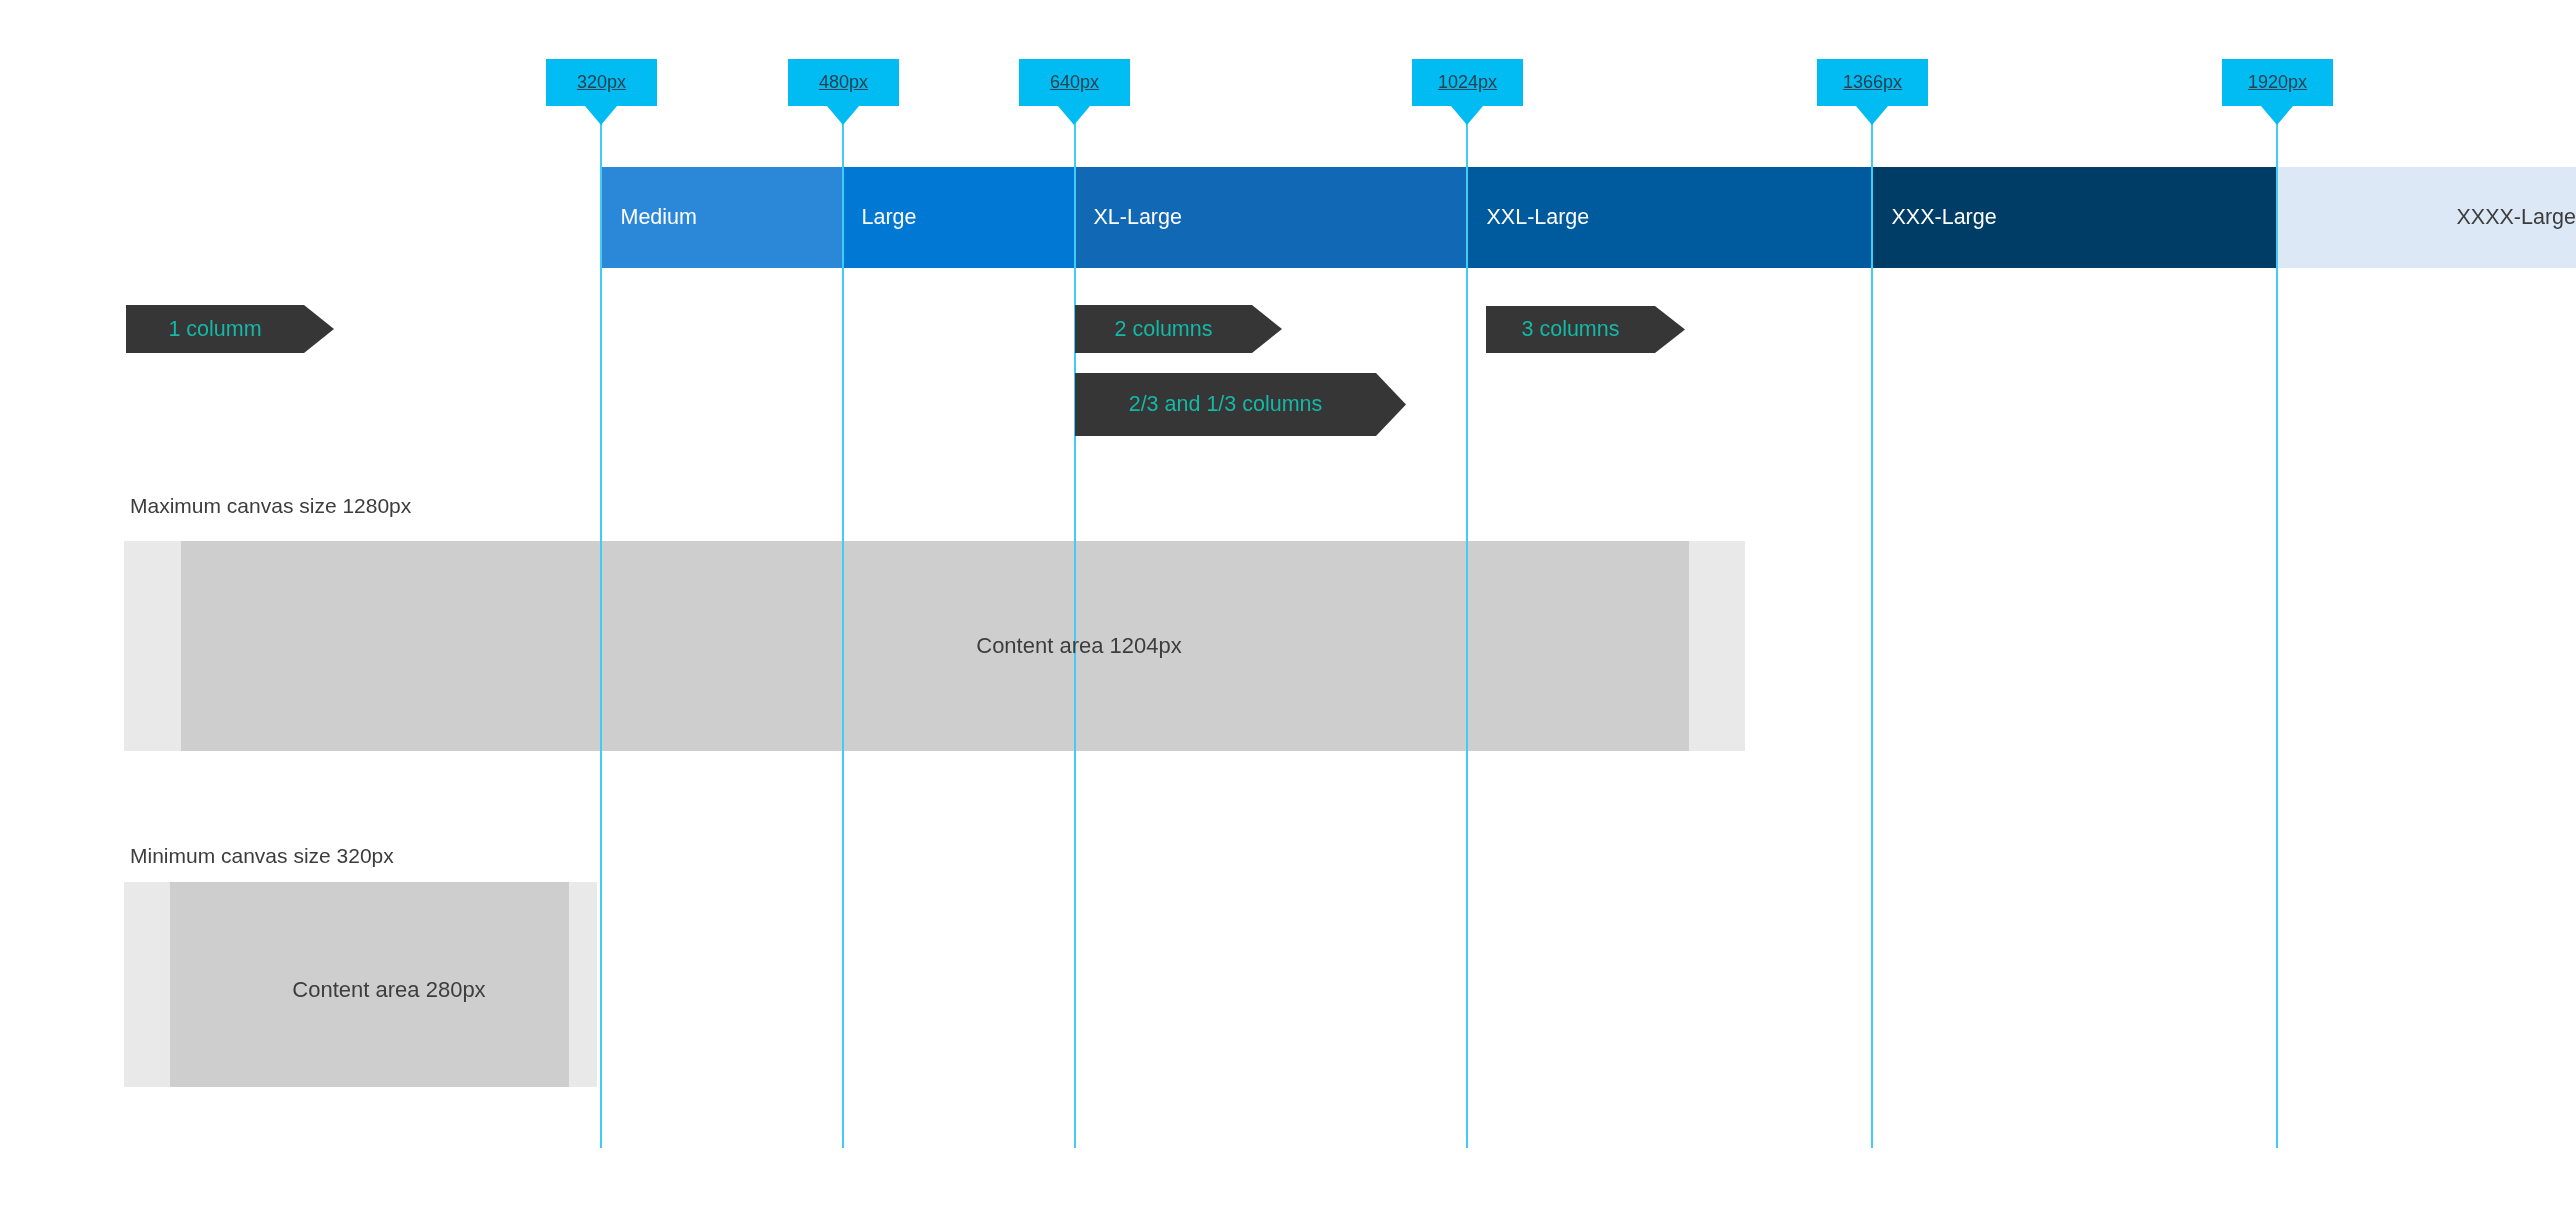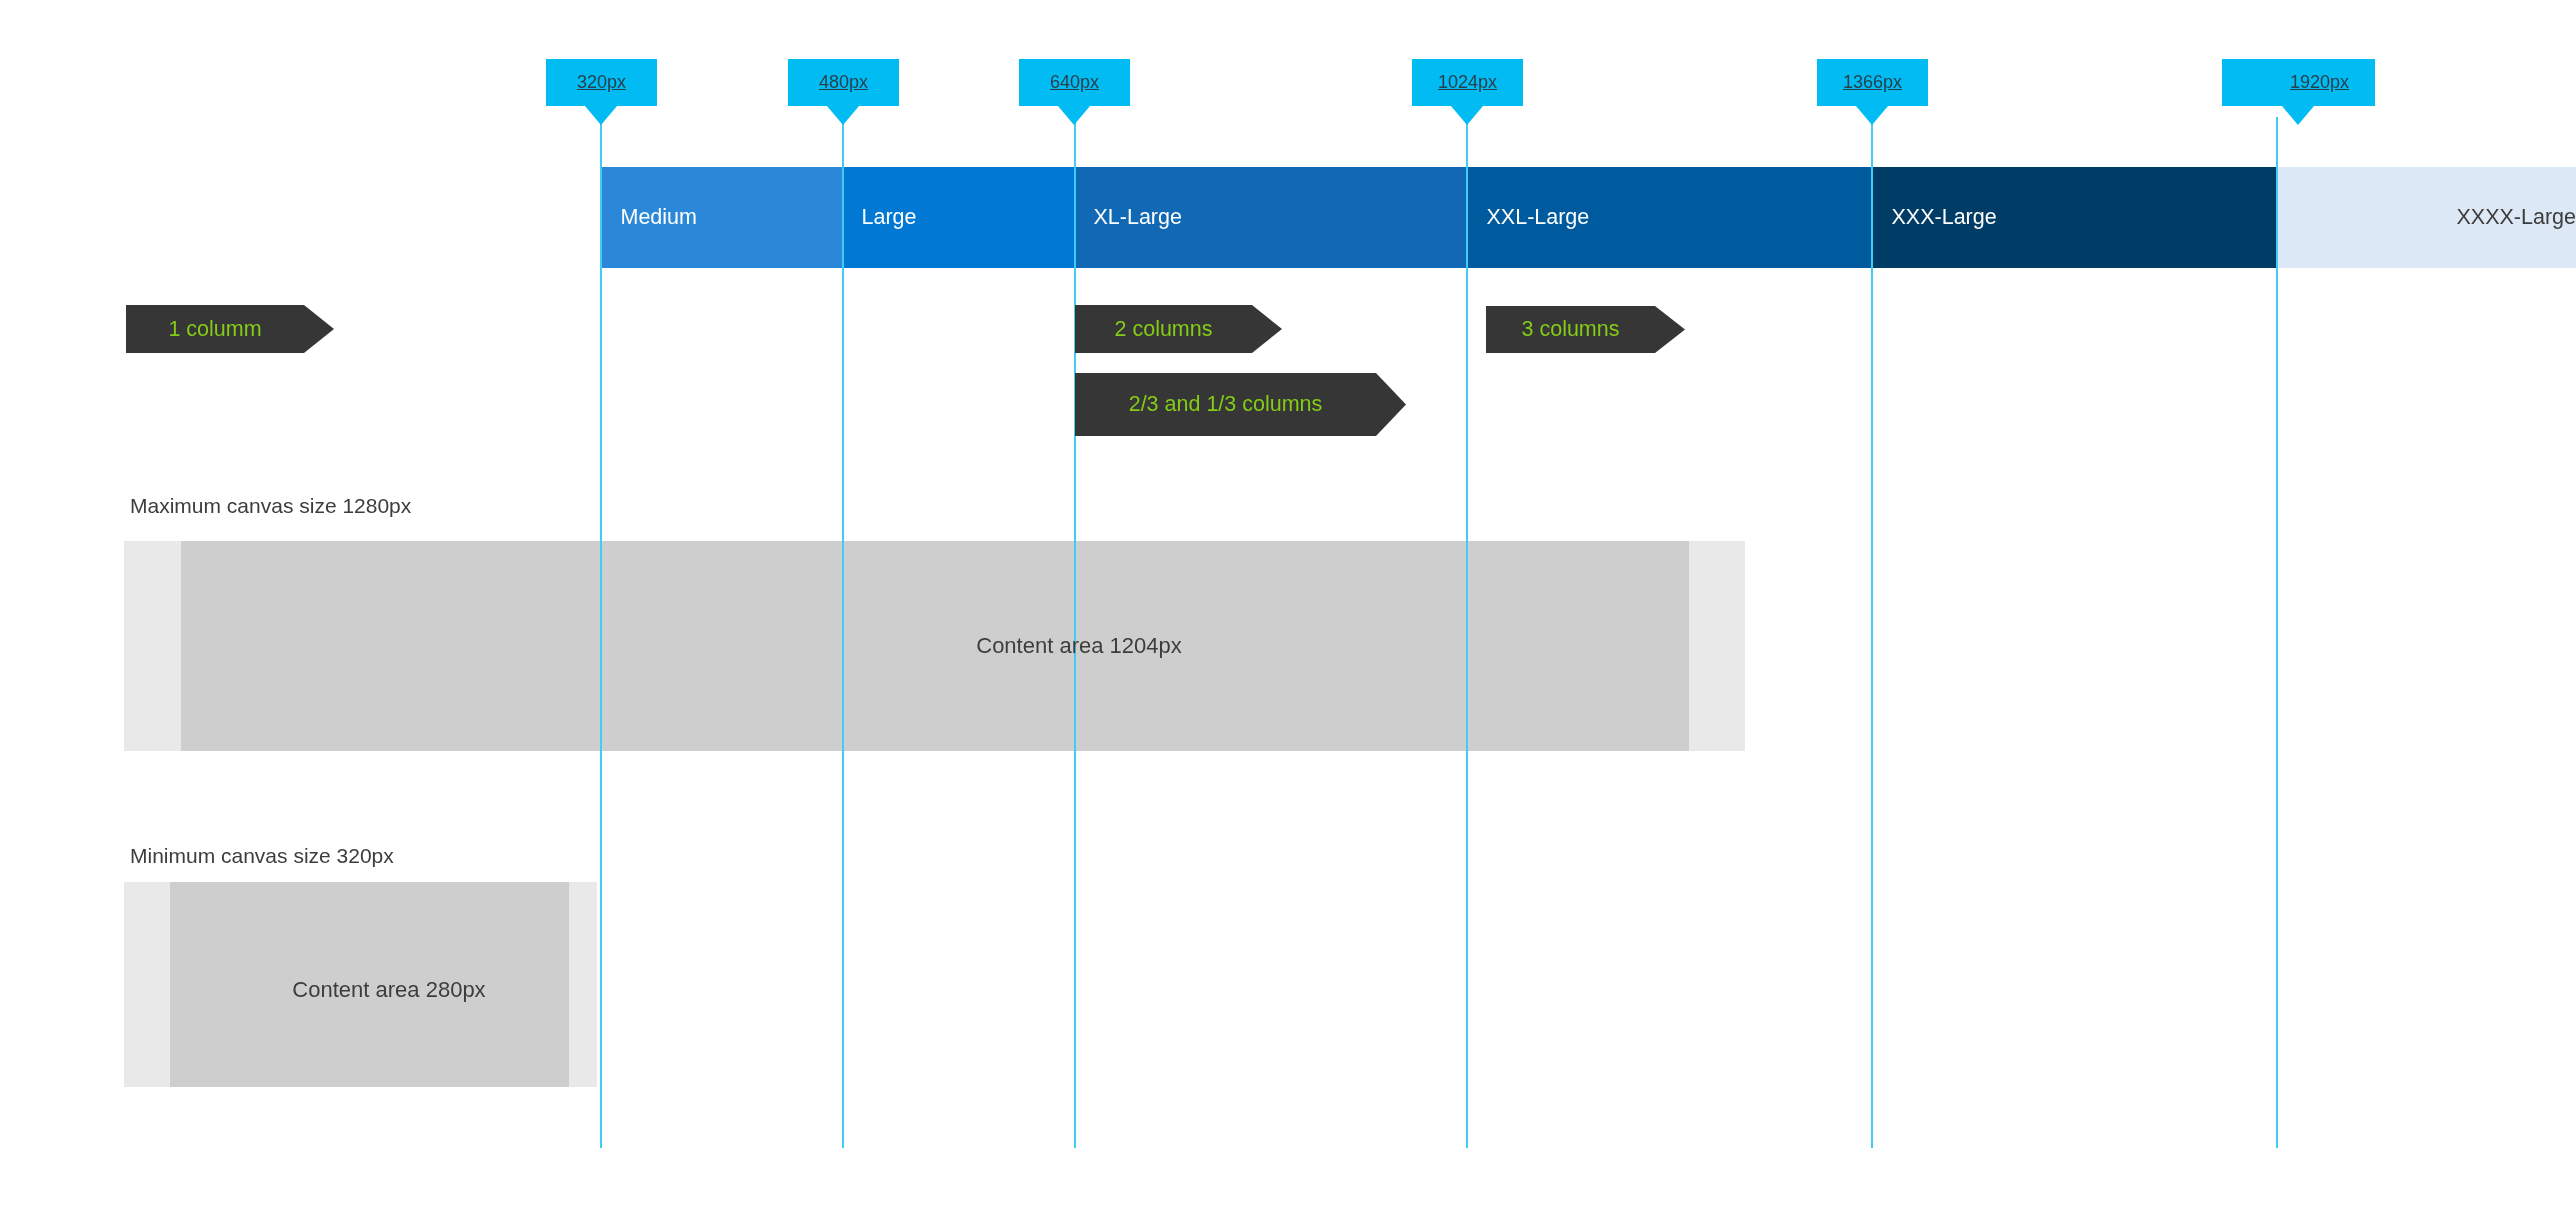--- a/index.html
+++ b/index.html
@@ -54,21 +54,21 @@
   .seg-1{left:602px;width:242px}
   .seg-2{left:843px;width:232px}
   .seg-3{left:1075px;width:393px}
   .seg-4{left:1468px;width:452px}
   .seg-5{left:1873px;width:405px}
   .seg-6{left:2277px;width:299px;color:#3c3c3c;justify-content:flex-end;}
 
   
   .col-tag{
     position:absolute;
-    color:#84cc16;font-size:21.5px;
+    color:#14b8a6;font-size:21.5px;
     display:flex;align-items:center;justify-content:center;
     padding-right:30px;box-sizing:border-box;
     clip-path:polygon(0 0, calc(100% - 30px) 0, 100% 50%, calc(100% - 30px) 100%, 0 100%);
     z-index:4;
   }
   .ct-0{left:126px;top:305px;width:208px;height:48px}
   .ct-1{left:1075px;top:305px;width:207px;height:48px}
   .ct-2{left:1469px;top:306px;width:199px;height:47px}
   .ct-3{left:1075px;top:373px;width:331px;height:63px}
 
@@ -115,21 +115,21 @@
   </div>
 <div class="bp-tag bpt-2" style="background-color: rgb(0, 188, 242);">
     <span>640px</span>
   </div>
 <div class="bp-tag bpt-3" style="background-color: rgb(0, 188, 242);">
     <span>1024px</span>
   </div>
 <div class="bp-tag bpt-4" style="background-color: rgb(0, 188, 242);">
     <span>1366px</span>
   </div>
-<div class="bp-tag bpt-5" style="background-color: rgb(0, 188, 242); padding-left: 42px;">
+<div class="bp-tag bpt-5" style="background-color: rgb(0, 188, 242);">
     <span>1920px</span>
   </div>
 
 <div class="size-bar">
   <div class="seg seg-1" style="background-color: rgb(43, 136, 216); color: rgb(255, 255, 255);">
       <span>Medium</span>
     </div>
   <div class="seg seg-2" style="background-color: rgb(0, 120, 212); color: rgb(255, 255, 255);">
       <span>Large</span>
     </div>

